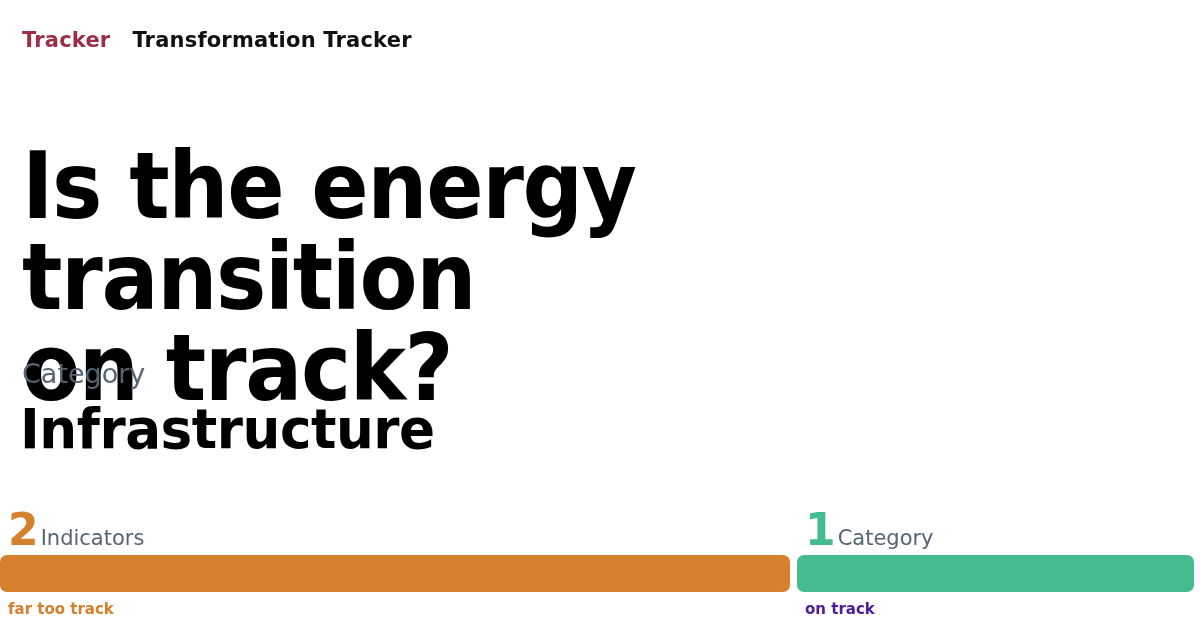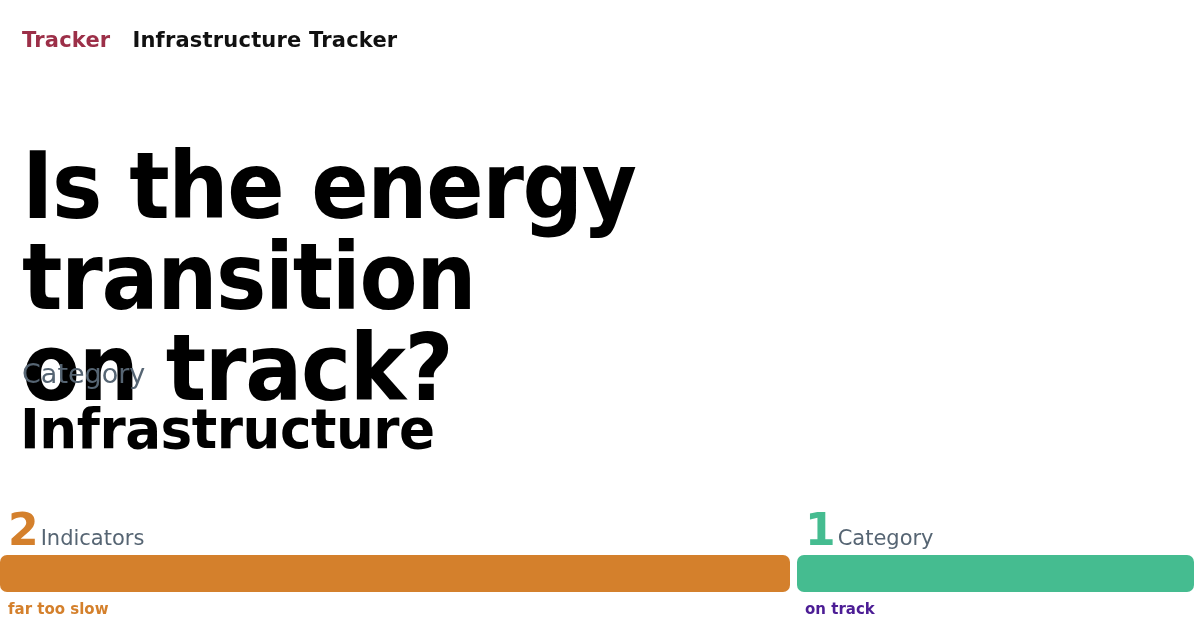--- a/index.html
+++ b/index.html
@@ -141,38 +141,38 @@
     white-space: nowrap;
   }
 </style>
 </head>
 <body>
 
 <div class="page">
 
   <div class="brandbar">
     <span class="brand-name">Tracker</span>
-    <span class="brand-product">Infrastructure Tracker</span>
+    <span class="brand-product">Transformation Tracker</span>
   </div>
 
   <h1 class="headline">
     <span>Is the energy transition</span><br>
     <span>on track?</span>
   </h1>
 
   <div class="cat-label">Category</div>
   <div class="cat-value">Infrastructure</div>
 
   <div class="stat-group slow">
     <div class="stat-head">
       <span class="stat-count" style="color:#d4802c">2</span>
       <span class="stat-unit">Indicators</span>
     </div>
     <div class="stat-bar" style="background:#d4802c"></div>
-    <div class="stat-caption" style="color:#d4802c">far too slow</div>
+    <div class="stat-caption" style="color:#d4802c">far too track</div>
   </div>
 
   <div class="stat-group ontrack">
     <div class="stat-head">
       <span class="stat-count" style="color:#45bc90">1</span>
       <span class="stat-unit">Category</span>
     </div>
     <div class="stat-bar" style="background:#45bc90"></div>
     <div class="stat-caption" style="color:#4c1d95">on track</div>
   </div>

